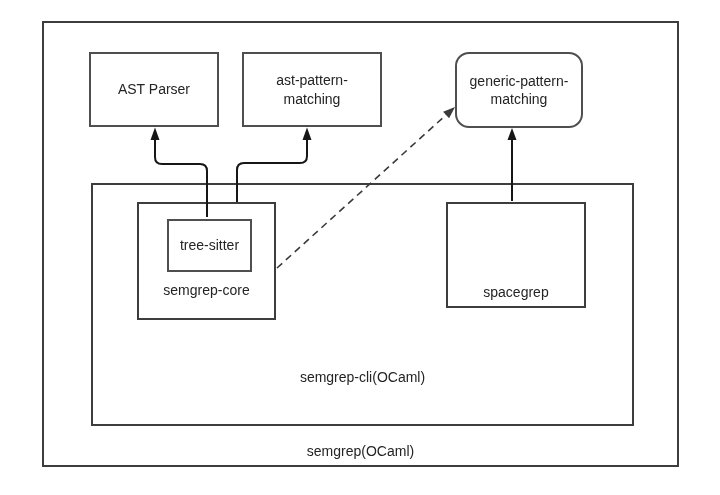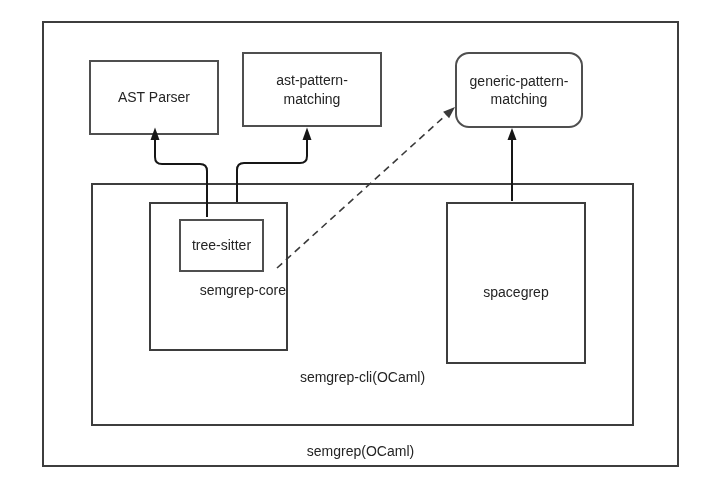--- a/index.html
+++ b/index.html
@@ -37,28 +37,28 @@
     left: 0;
     right: 0;
     text-align: center;
     font-size: 14px;
     line-height: 1.2;
   }
   
   .python-box   { left: 42px;  top: 21px;  width: 637px; height: 446px; }
   .ocaml-box    { left: 47px;  top: 160px; width: 543px; height: 243px; } 
   
-  .ast-parser-box      { left: 89px;  top: 52px;  width: 130px; height: 75px; margin-top: 8px; }
+  .ast-parser-box      { left: 89px;  top: 52px;  width: 130px; height: 75px; }
   .ast-pattern-box     { left: 242px; top: 52px;  width: 140px; height: 75px; }
   .generic-pattern-box { left: 455px; top: 52px;  width: 128px; height: 76px; border-radius: 14px; }
   
-  .semgrep-core-box { left: 149px; top: 202px; width: 139px; height: 149px; }
+  .semgrep-core-box { left: 137px; top: 202px; width: 139px; height: 118px; }
   .tree-sitter-box  { left: 28px;  top: 15px;  width: 85px;  height: 53px; } 
-  .spacegrep-box    { left: 446px; top: 202px; width: 140px; height: 162px; }
-  .core-label      { top: 78px; text-align: right; }
+  .spacegrep-box    { left: 446px; top: 202px; width: 140px; height: 106px; }
+  .core-label      { top: 78px; }
   .spacegrep-label { top: 80px; }
   .ocaml-label     { top: 184px; }
   .python-label    { top: 420px; }
   svg.edges {
     position: absolute;
     left: 0; top: 0;
     width: 720px; height: 495px;
     pointer-events: none;
   }
 </style>

